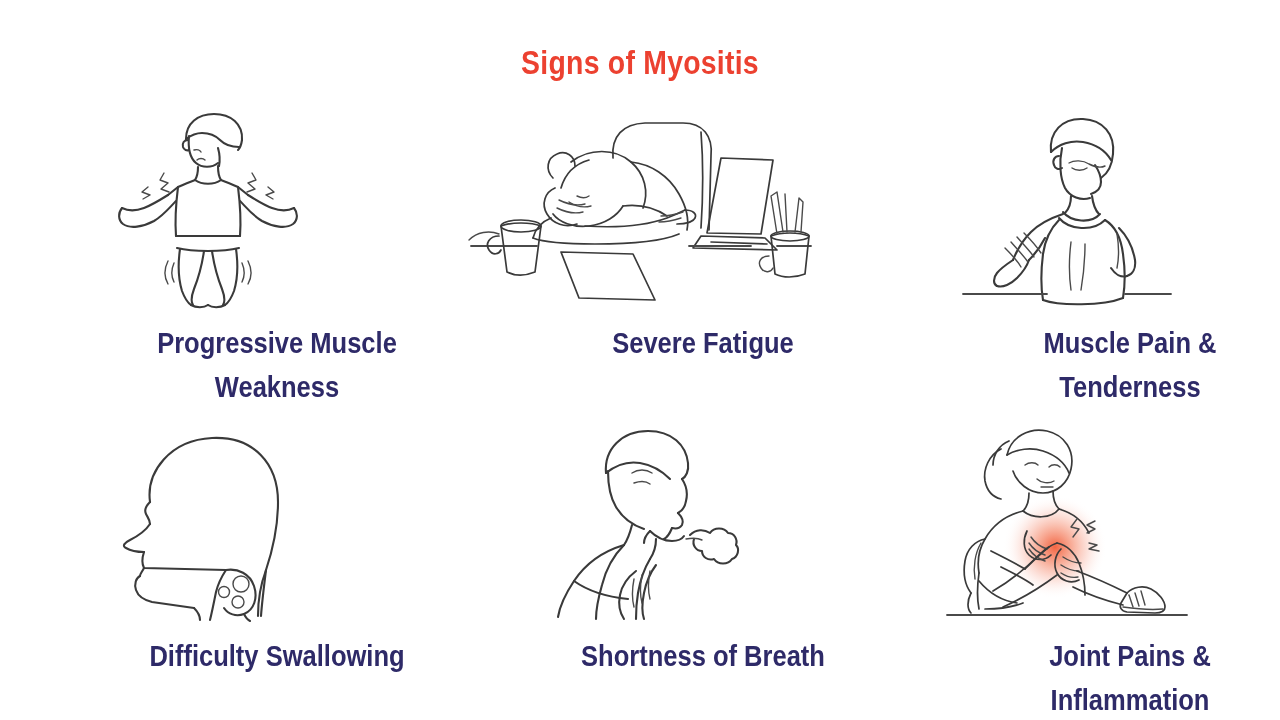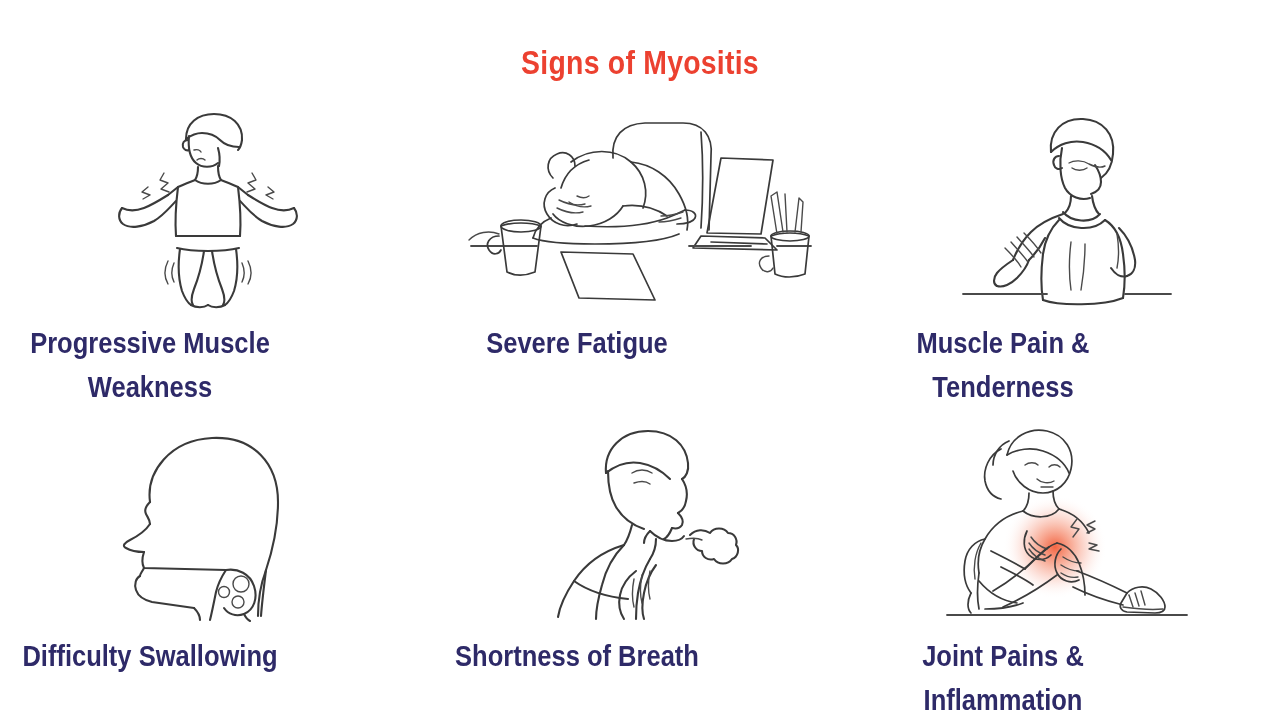--- a/index.html
+++ b/index.html
@@ -45,21 +45,21 @@
     height: 600px;
     display: grid;
     grid-template-columns: repeat(3, 1fr);
     grid-template-rows: repeat(2, 1fr);
   }
 
   .card {
     position: relative;
     display: flex;
     flex-direction: column;
-    align-items: flex-start;
+    align-items: flex-end;
     justify-content: flex-start;
   }
 
   .art {
     width: 100%;
     height: 212px;
     display: flex;
     align-items: flex-end;
     justify-content: center;
   }

